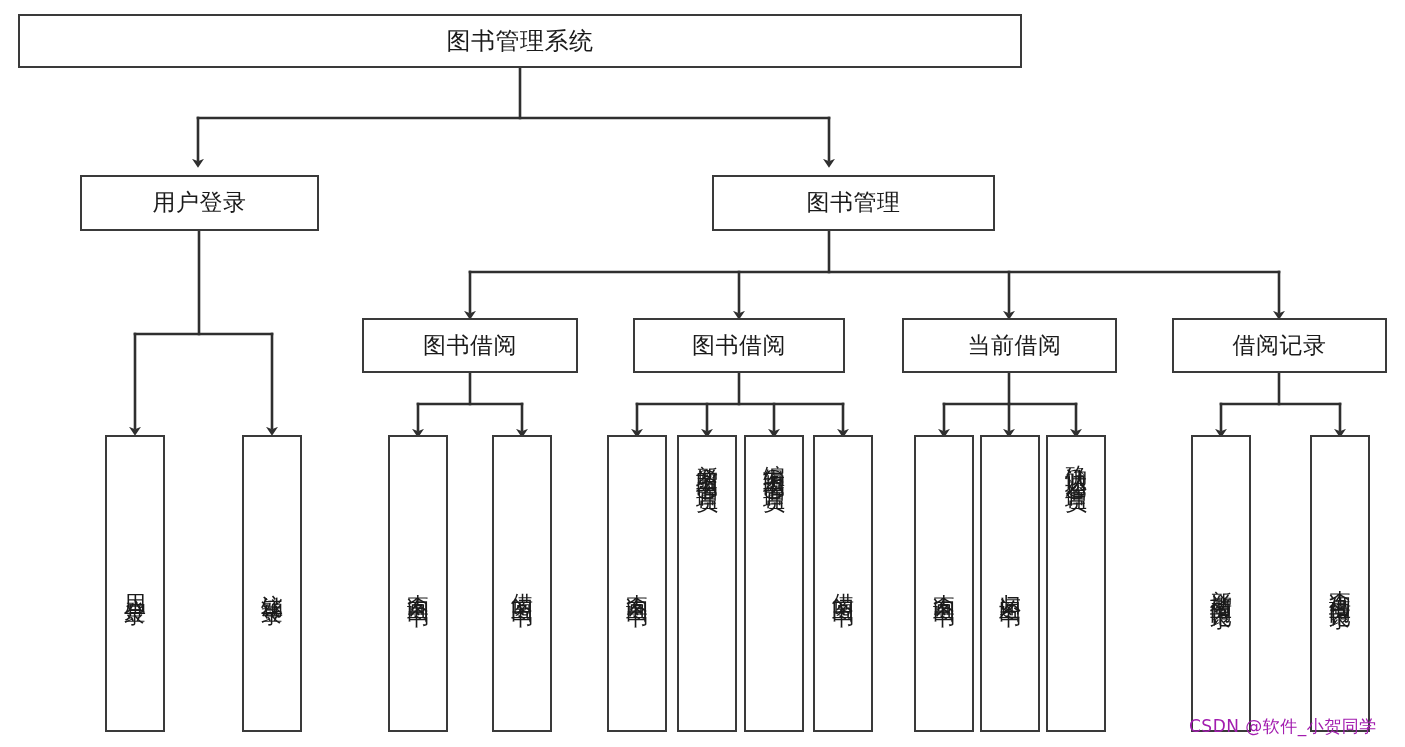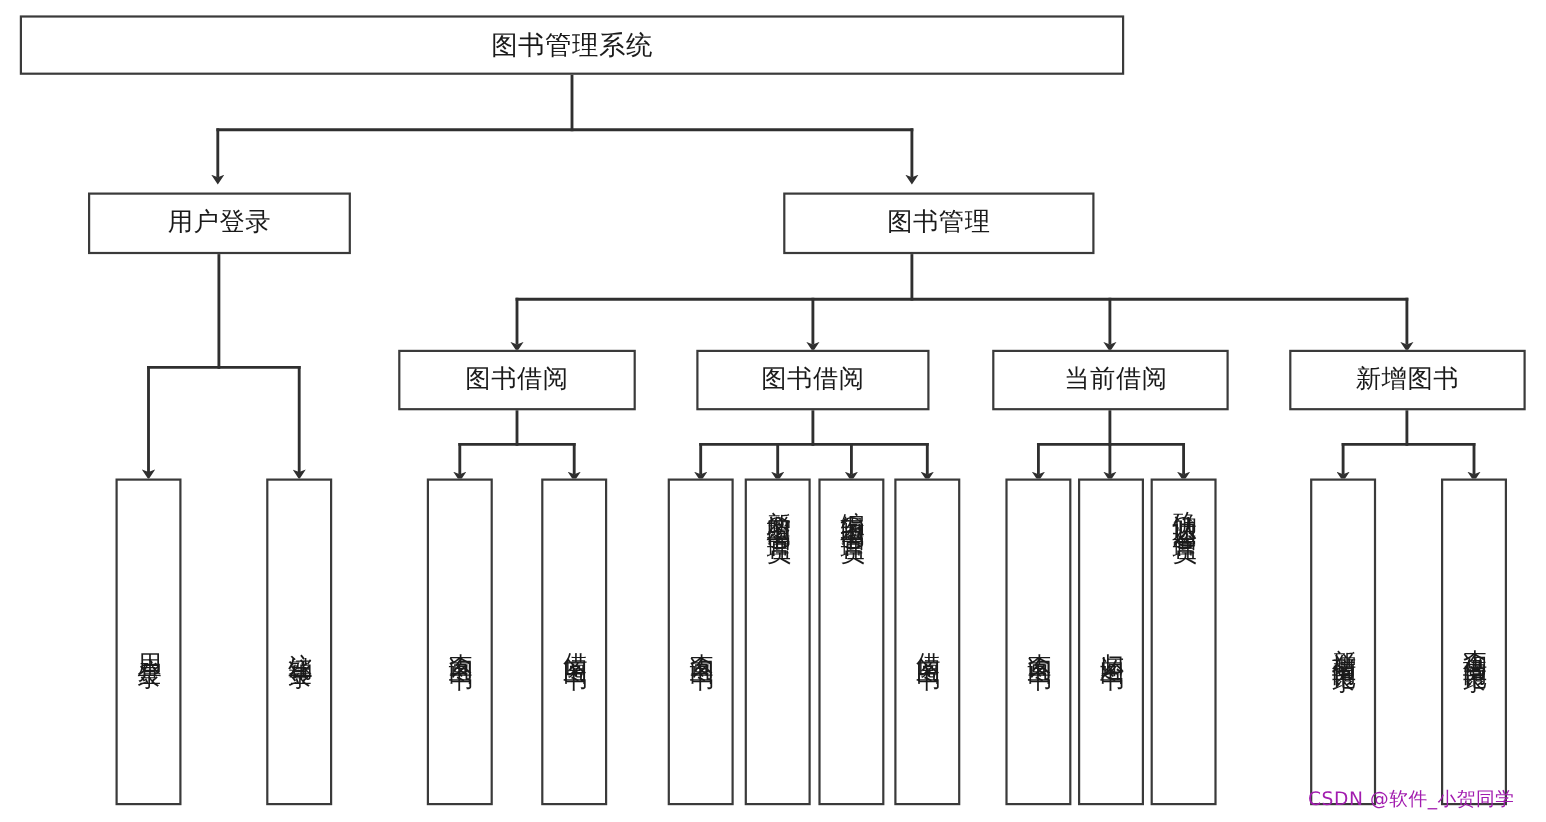--- a/index.html
+++ b/index.html
@@ -147,21 +147,21 @@
   <div class="node h" style="left:362px; top:318px; width:216px; height:55px;">
     <span class="node-label">图书借阅</span>
   </div>
   <div class="node h" style="left:633px; top:318px; width:212px; height:55px;">
     <span class="node-label">图书借阅</span>
   </div>
   <div class="node h" style="left:902px; top:318px; width:215px; height:55px;padding-left:10px;">
     <span class="node-label">当前借阅</span>
   </div>
   <div class="node h" style="left:1172px; top:318px; width:215px; height:55px;">
-    <span class="node-label">新增图书</span>
+    <span class="node-label">借阅记录</span>
   </div>
 
   <div class="node v mid" style="left:105px; top:435px; width:60px; height:297px;">
     <span class="node-label">用户登录</span>
   </div>
   <div class="node v mid" style="left:242px; top:435px; width:60px; height:297px;">
     <span class="node-label">注销登录</span>
   </div>
 
   <div class="node v mid" style="left:388px; top:435px; width:60px; height:297px;">

